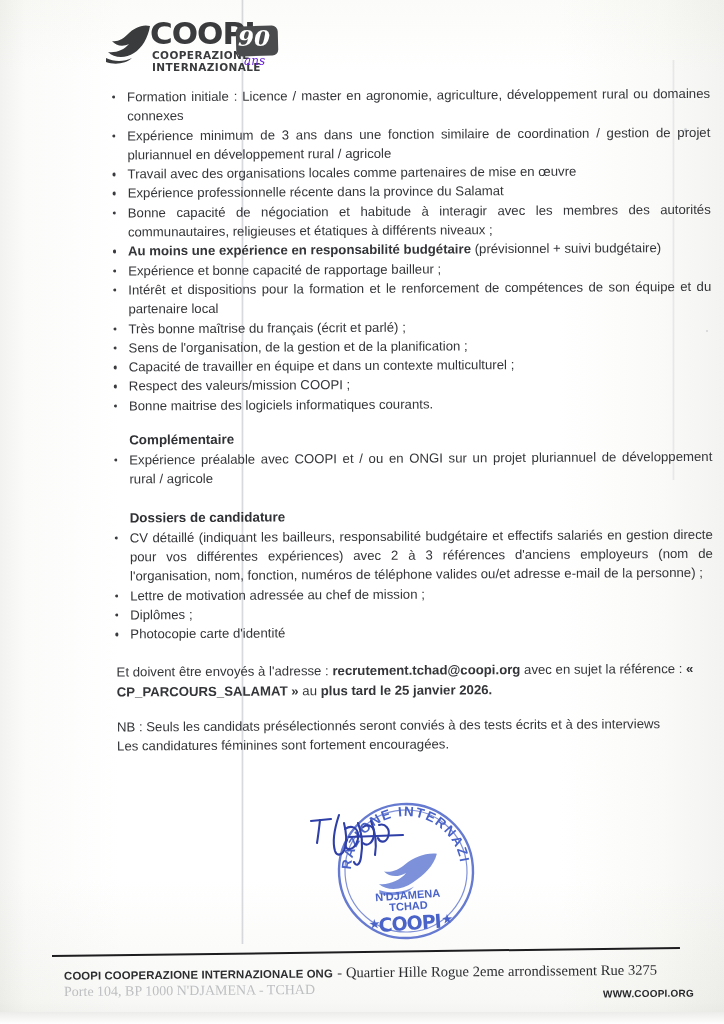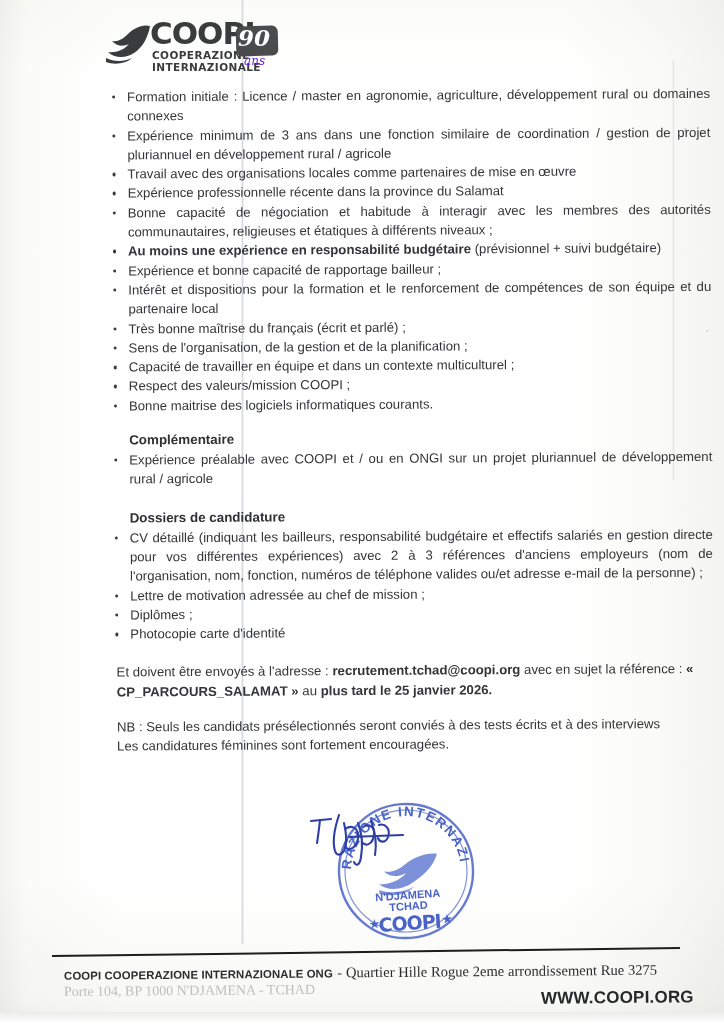--- a/index.html
+++ b/index.html
@@ -232,21 +232,21 @@
     color: #8d9095;
     white-space: nowrap;
     opacity: .55;
   }
   .footer-web {
     position: absolute;
     right: 30px;
     top: 988px;
     font-family: "Liberation Sans", sans-serif;
     font-weight: 700;
-    font-size: 17px;
+    font-size: 10px;
     color: #27282a;
     letter-spacing: .2px;
     transform: rotate(-0.5deg);
   }
   .page-bottom-edge {
     position: absolute;
     left: 0;
     top: 1012px;
     width: 724px;
     height: 12px;

